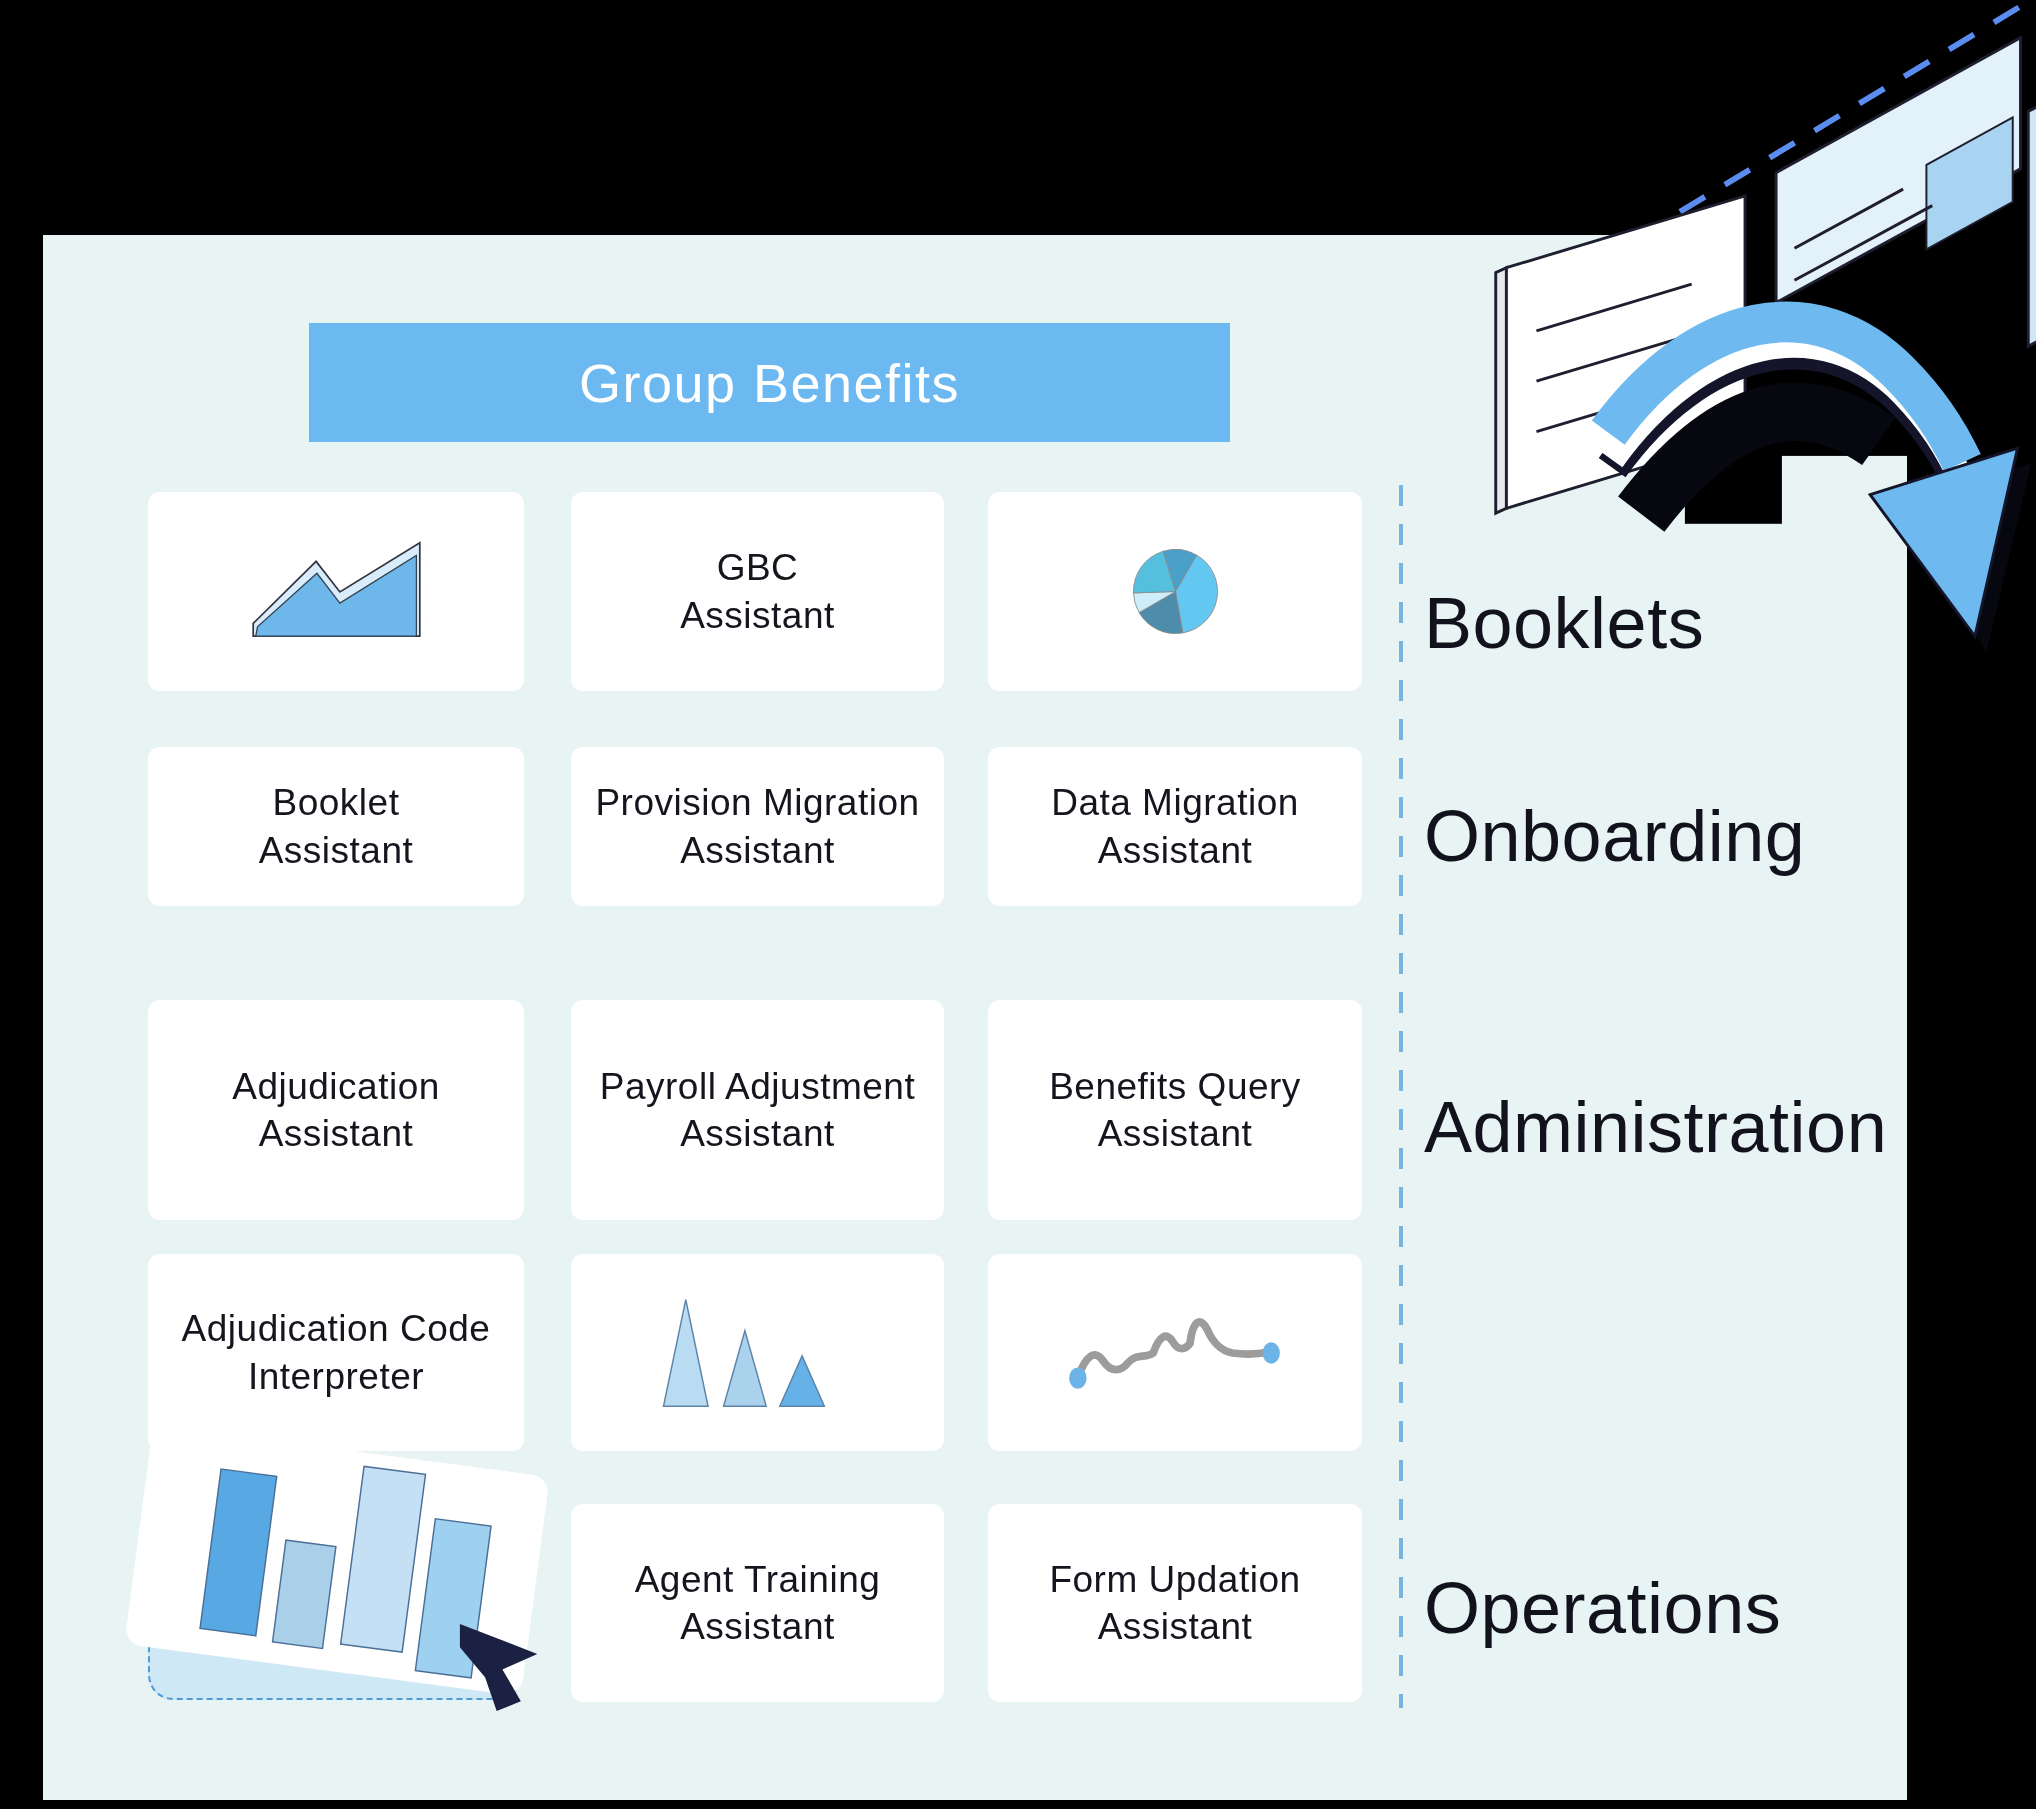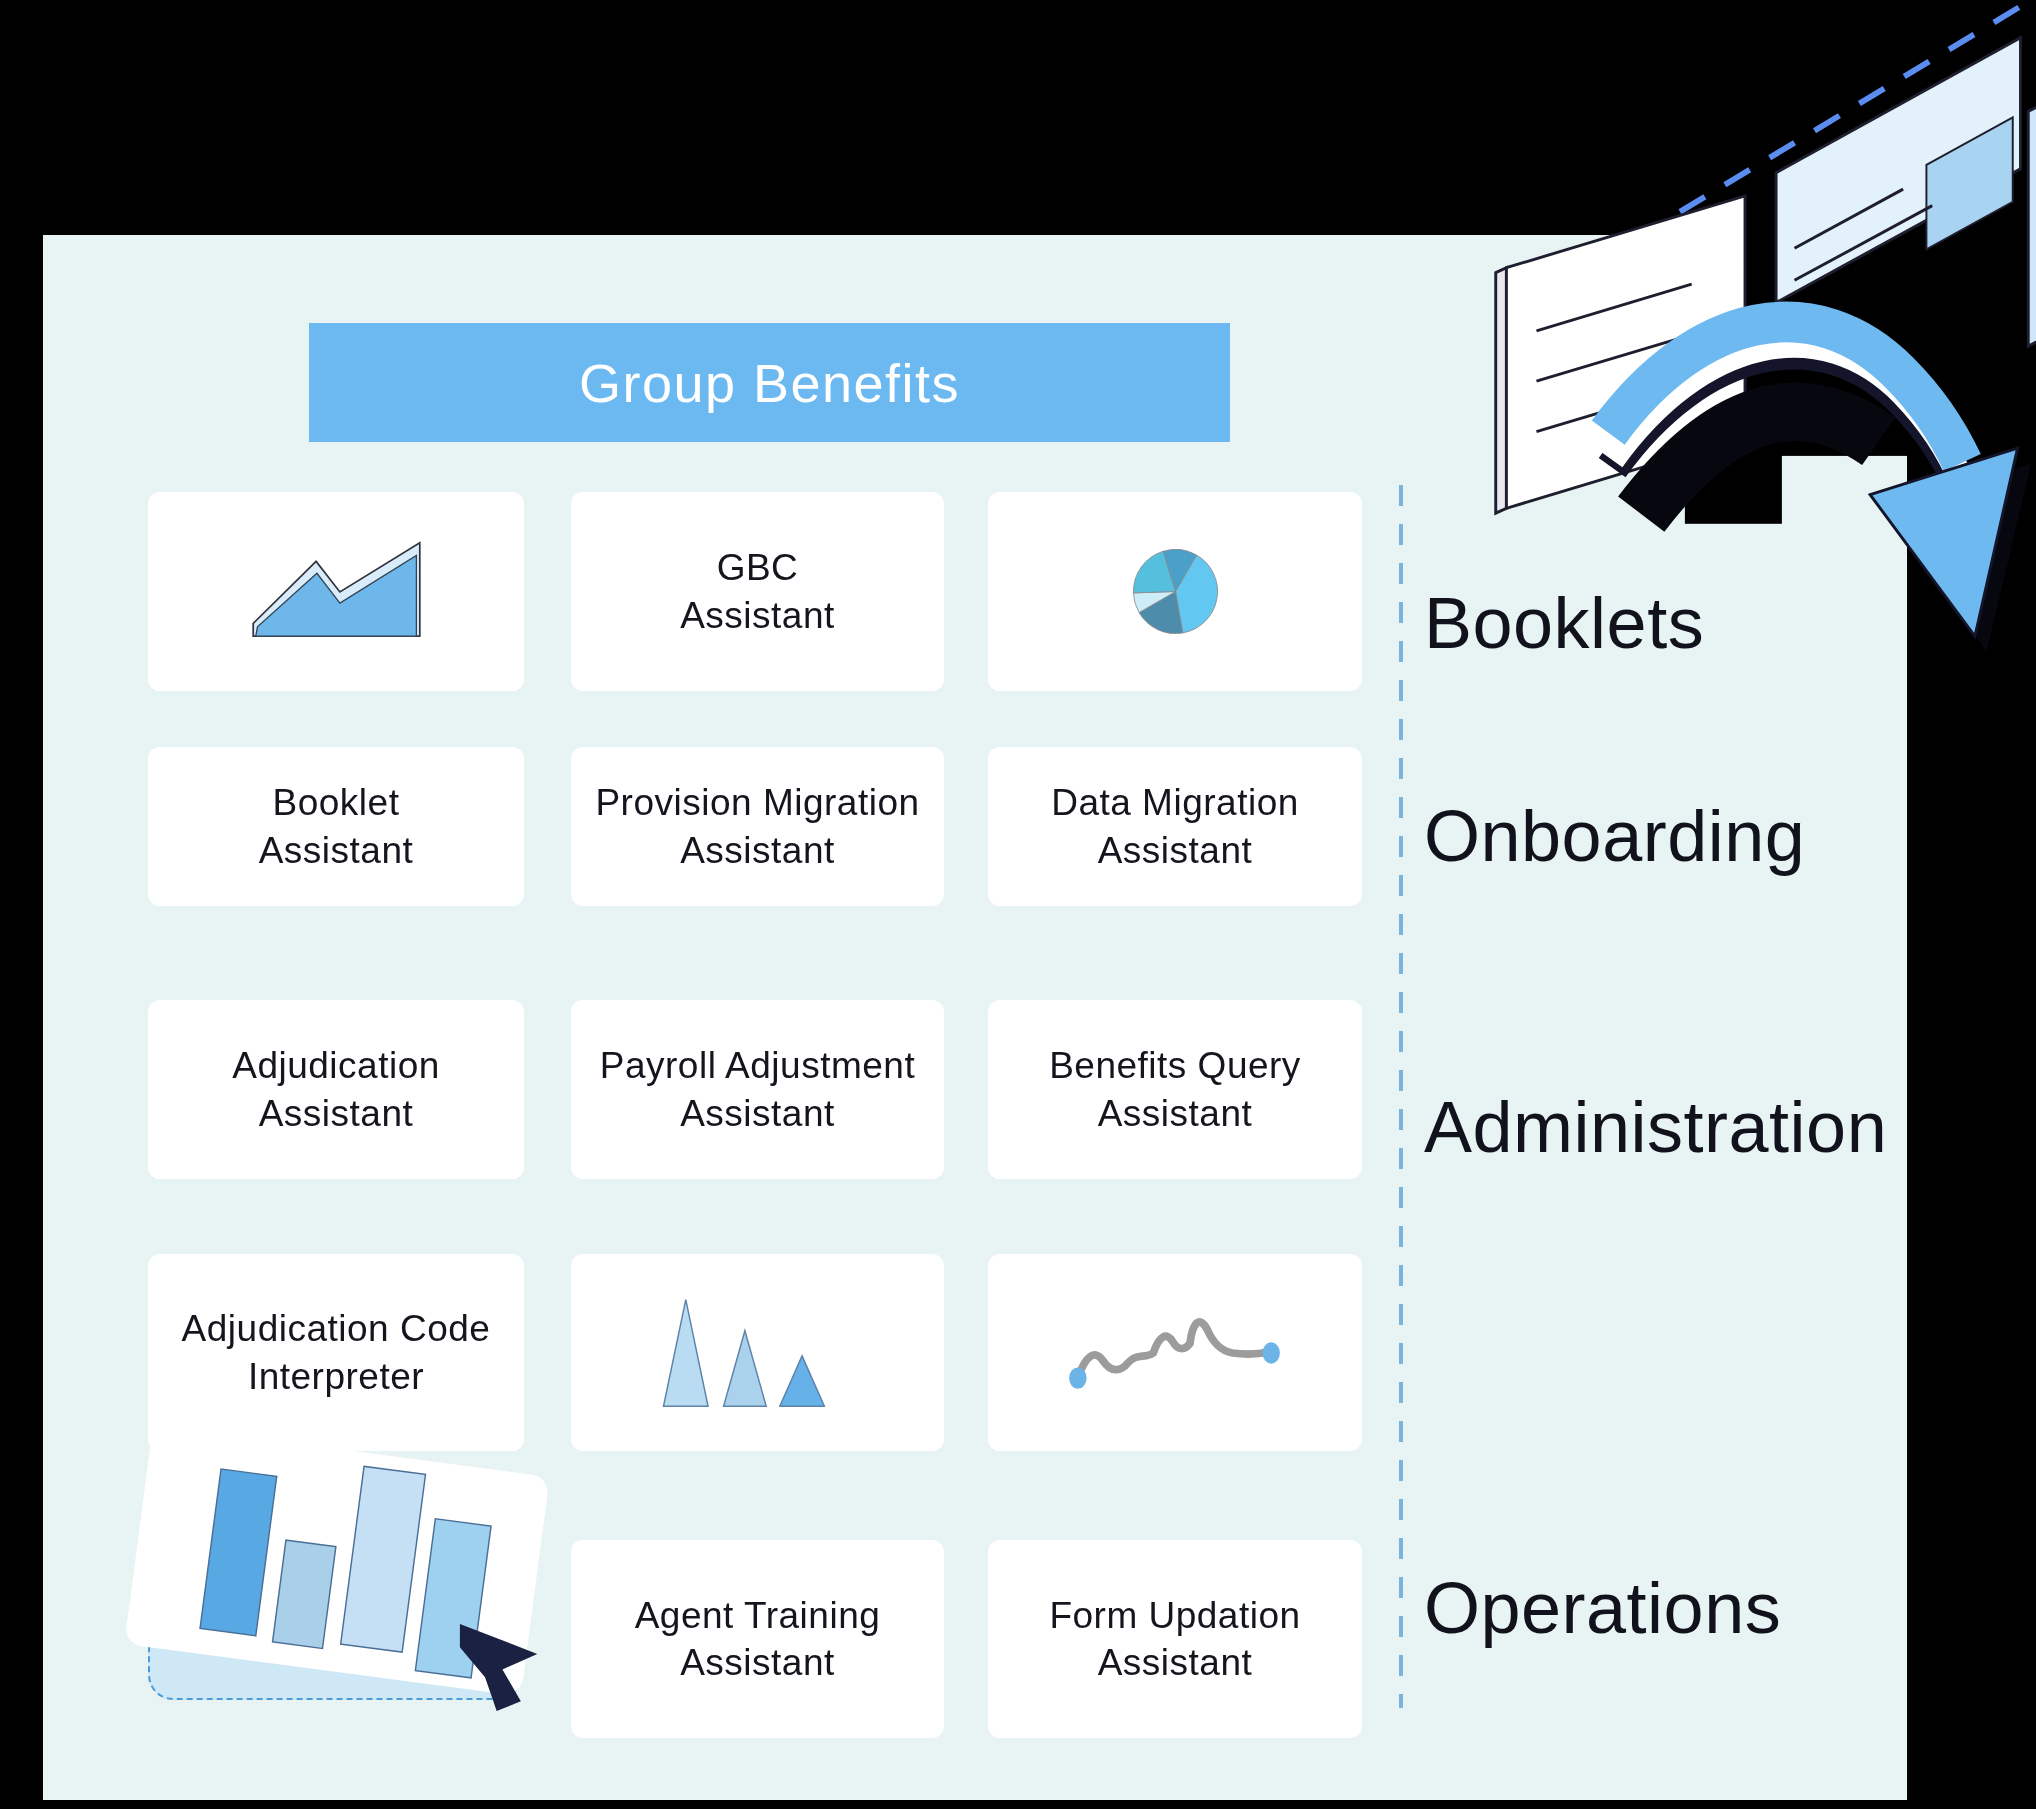--- a/index.html
+++ b/index.html
@@ -5,22 +5,22 @@
   html,body{margin:0;padding:0;background:#000;}
   #stage{position:relative;width:2037px;height:1810px;background:#000;overflow:hidden;
          font-family:"Liberation Sans",sans-serif;margin-left:40px;}
   #panel{position:absolute;left:2.9px;top:235px;width:1864px;height:1565px;background:#E8F4F4;z-index:1;}
   #header{position:absolute;left:269px;top:323px;width:921px;height:119px;background:#6CB8F0;z-index:2;
           display:flex;align-items:center;justify-content:center;}
   #header .hlabel{color:#fff;font-size:54px;font-weight:400;letter-spacing:1.5px;}
   .card{position:absolute;background:#fff;border-radius:12px;z-index:2;
         display:flex;align-items:center;justify-content:center;}
   .c1{left:108px;width:376px}.c2{left:531px;width:373px}.c3{left:948px;width:374px}
-  .r1{top:492px;height:199px}.r2{top:747px;height:159px}.r3{top:1000px;height:179px}
-  .r4{top:1254px;height:197px}.r5{top:1540px;height:198px}
+  .r1{top:492px;height:199px}.r2{top:747px;height:159px}.r3{top:1000px;height:220px}
+  .r4{top:1254px;height:197px}.r5{top:1504px;height:198px}
   .card-label{font-size:37px;font-weight:500;line-height:1.28;color:#15151E;text-align:center;
               white-space:pre-line;letter-spacing:0.5px;}
   #dash-sep{position:absolute;left:1359px;top:485px;width:3.9px;height:1223px;z-index:2;
             background:repeating-linear-gradient(180deg,#79B4DE 0 21.3px,transparent 21.3px 39px);}
   .cat-label{position:absolute;left:1384px;font-size:72px;font-weight:500;color:#12121C;
              line-height:1;z-index:2;letter-spacing:0.5px;}
   #cat-booklets{top:587px}#cat-onboarding{top:800px}#cat-administration{top:1091px}#cat-operations{top:1572px}
   #slot{position:absolute;left:108px;top:1504px;width:370px;height:192px;background:#CFE8F6;
         border:2.9px dashed #4E9AD5;border-radius:25px;z-index:1;}
   #tilt-card{position:absolute;left:97px;top:1450px;width:400px;height:221px;background:#fff;

